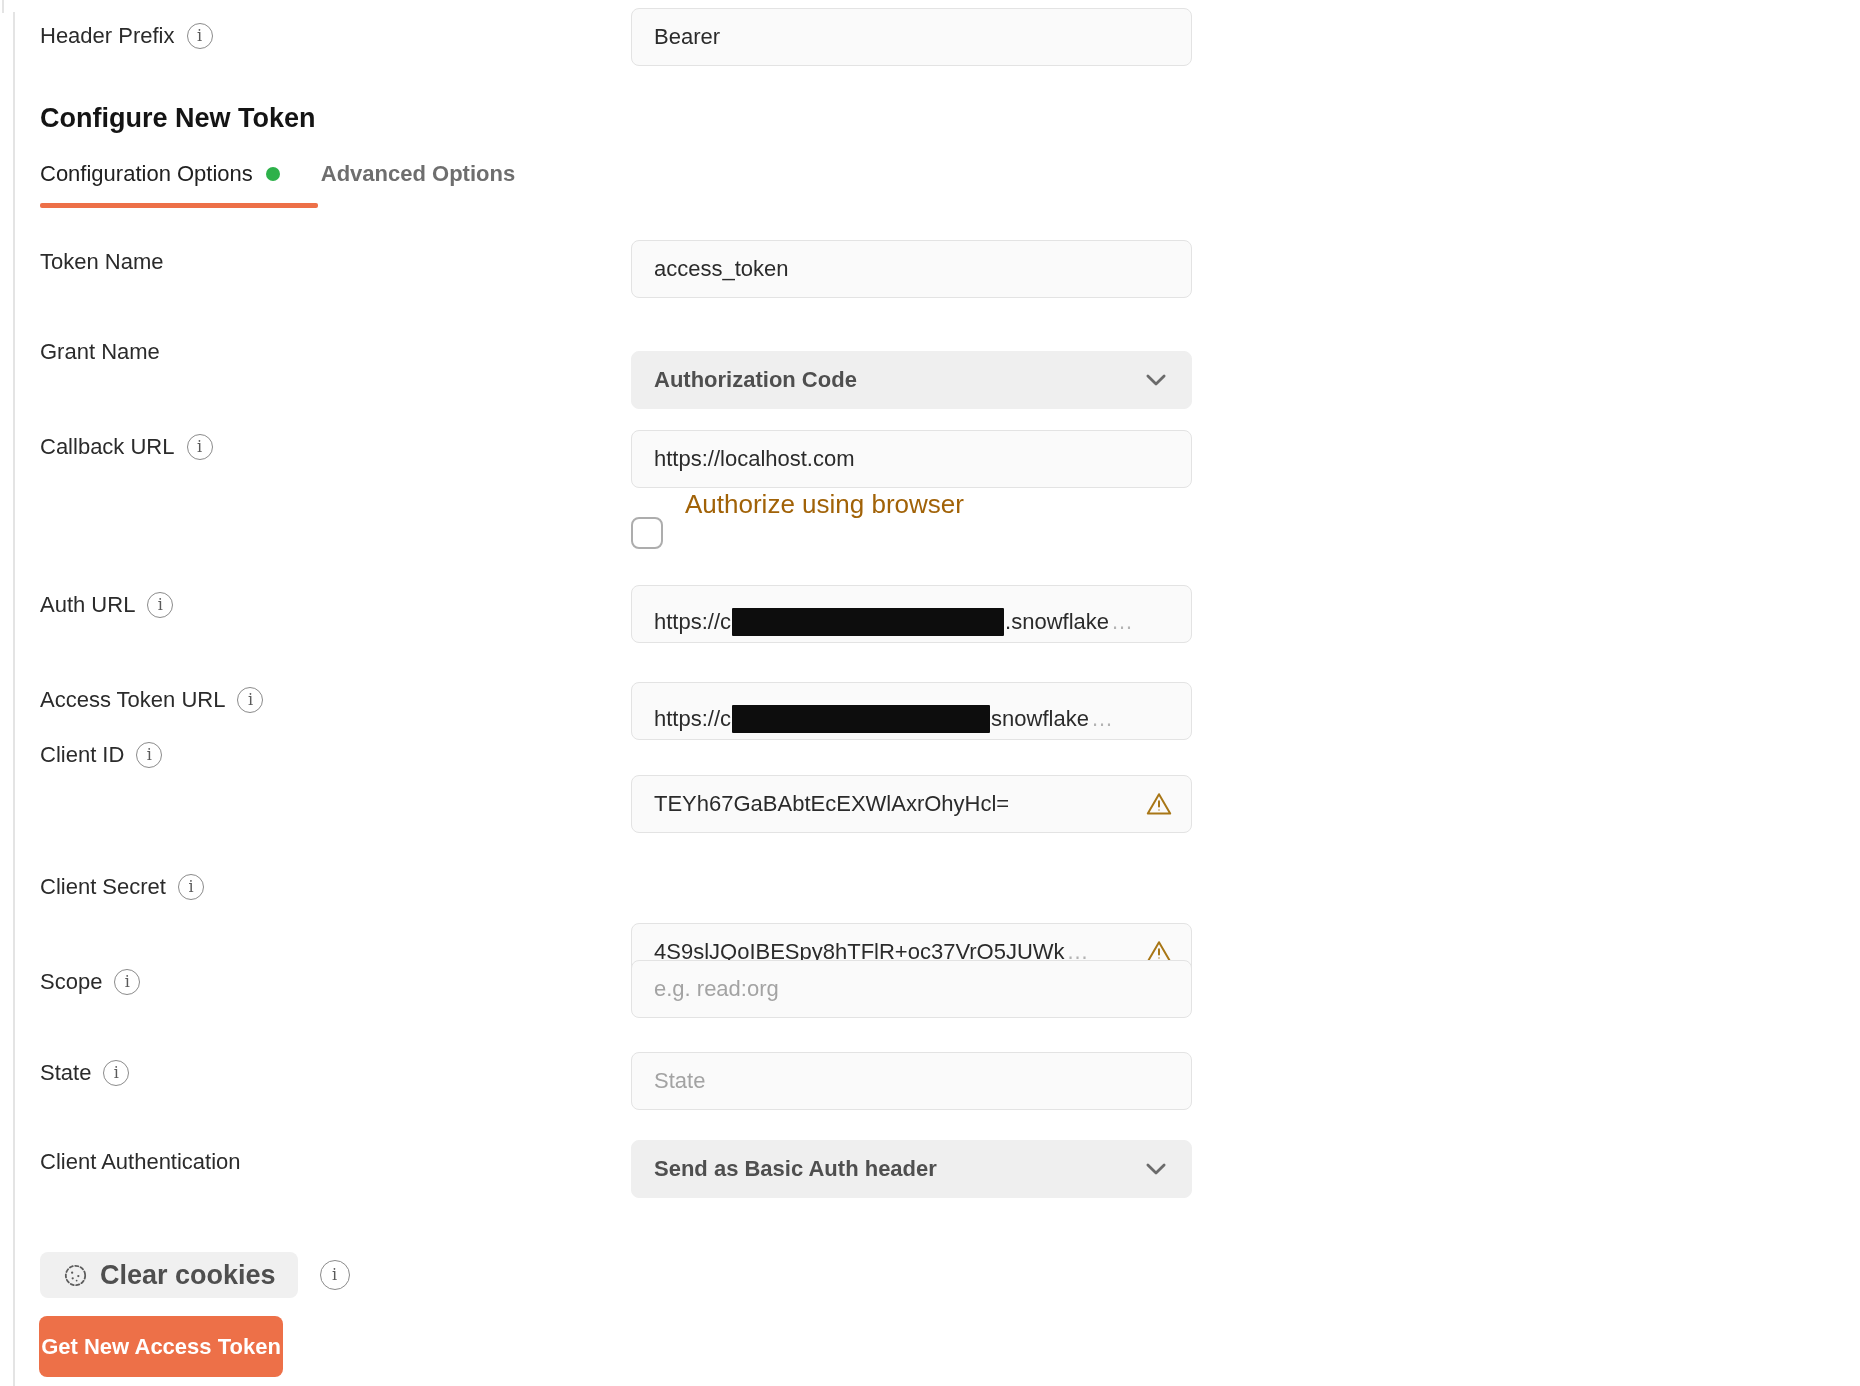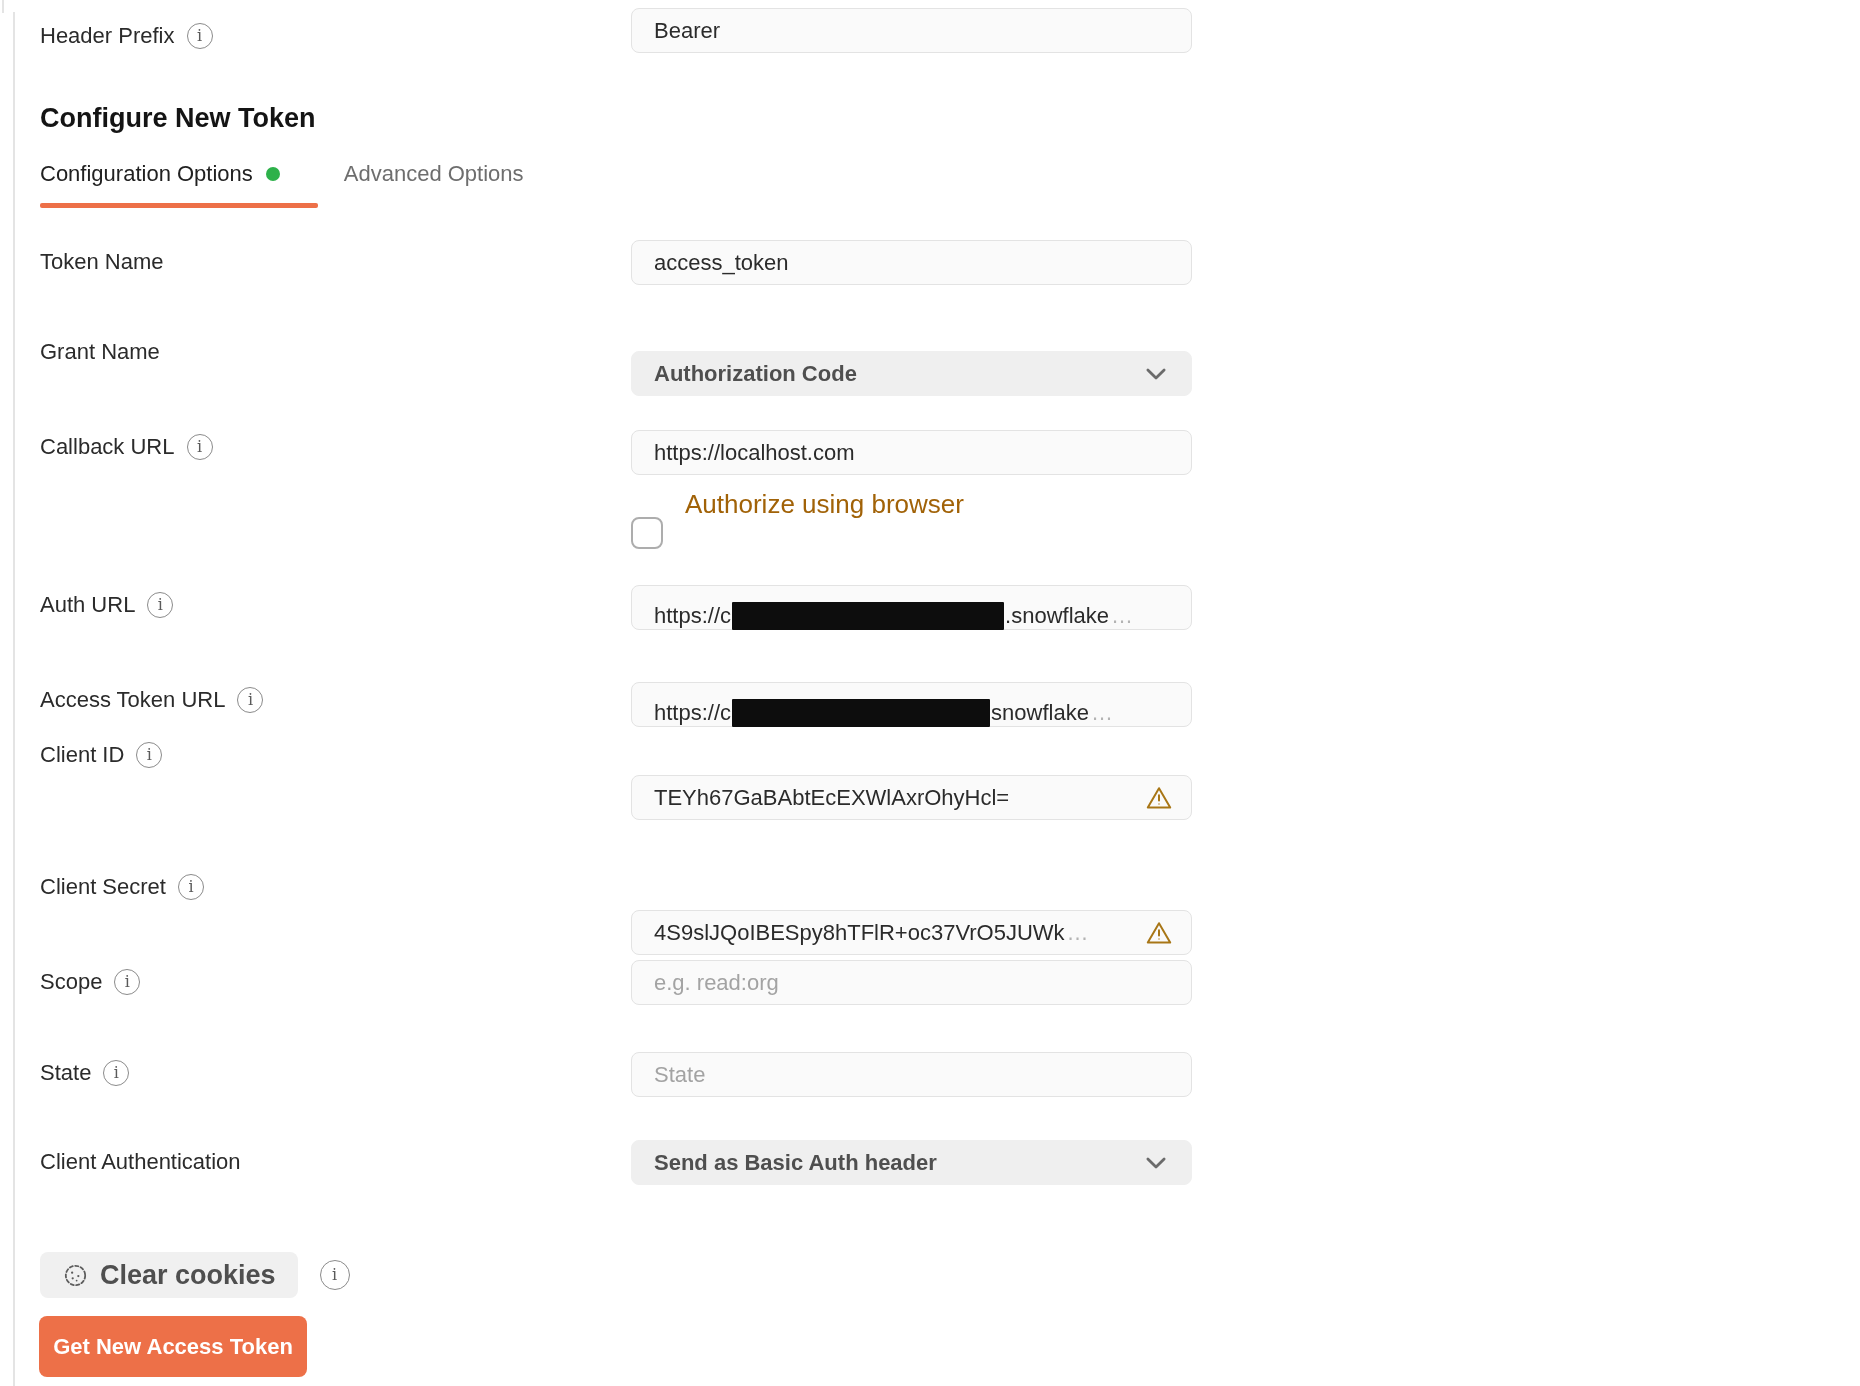--- a/index.html
+++ b/index.html
@@ -11,35 +11,35 @@
   .vrule-top { position:absolute; left:2px; top:0; height:13px; width:2px; background:#e4e4e4; }
 
   .label { position:absolute; left:40px; height:30px; display:flex; align-items:center; gap:12px;
            font-size:22px; color:#2b2b2b; white-space:nowrap; }
 
   .info-icon { width:26px; height:26px; border:1.5px solid #8b8b8b; border-radius:50%;
                display:inline-flex; align-items:center; justify-content:center; color:#5a5a5a;
                flex:0 0 auto; }
   .info-icon::after { content:"i"; font-family:"DejaVu Serif",serif; font-size:16px; line-height:1; }
 
-  .field { position:absolute; left:631px; width:561px; height:45px; border-radius:8px;
+  .field { position:absolute; left:631px; width:561px; height:58px; border-radius:8px;
            background:#fafafa; border:1px solid #e3e3e3; font-size:22px; color:#2b2b2b;
            padding:0 22px; display:flex; align-items:center; }
   input.field { font-family:"Liberation Sans","DejaVu Sans",sans-serif; outline:none; display:block; line-height:56px; }
   input.field::placeholder { color:#a3a3a3; opacity:1; }
 
   .select { background:#efefef; border:1px solid #efefef; justify-content:space-between; cursor:pointer; }
   .select .select-text { font-weight:600; color:#4f4f4f; }
 
   .heading { position:absolute; left:40px; top:103px; font-size:27px; font-weight:700; color:#141414; }
 
   .tabs { position:absolute; left:40px; top:161px; display:flex; font-size:22px; }
   .tab { display:flex; align-items:center; gap:13px; cursor:pointer; }
   .tab-active { color:#212121; font-weight:500; }
-  .tab-inactive { color:#6e6e6e; margin-left:64px; font-weight:400; }
+  .tab-inactive { color:#6e6e6e; margin-left:41px; font-weight:700; }
   .tab-dot { width:14px; height:14px; border-radius:50%; background:#2DB14A; }
   .tab-underline { position:absolute; left:40px; top:203px; width:278px; height:5px; background:#ED7048; border-radius:2px; }
 
   .checkbox { position:absolute; left:631px; top:517px; width:32px; height:32px;
               border:2px solid #adadad; border-radius:8px; background:#fff; cursor:pointer; }
   .cb-label { position:absolute; left:685px; top:489px; height:30px; display:flex; align-items:center; font-size:26px; color:#a16207; }
 
   .redact { display:inline-block; height:28px; background:#0d0d0d; vertical-align:middle; margin:0 1px; border-radius:1px; }
   .redact-a { width:272px; }
   .redact-b { width:258px; }
@@ -47,21 +47,21 @@
   .url-text { white-space:nowrap; overflow:hidden; display:flex; align-items:center;margin-top:16px; }
 
   .warn-wrap { position:absolute; right:18px; top:50%; transform:translateY(-50%); display:flex; }
   .value-with-icon { position:relative; padding-right:64px; }
   .secret-text { white-space:nowrap; overflow:hidden; }
 
   .cookies-row { position:absolute; left:40px; top:1252px; display:flex; align-items:center; gap:22px; }
   .btn-cookies { height:46px; display:flex; align-items:center; gap:11px; padding:0 22px;
                  background:#f0f0f0; border:none; border-radius:8px; cursor:pointer;
                  font-family:inherit; font-size:27px; font-weight:600; color:#4f4f4f; }
-  .btn-primary { position:absolute; left:39px; top:1316px; width:268px; height:61px;
+  .btn-primary { position:absolute; left:39px; top:1316px; width:244px; height:61px;
                  background:#ED7048; color:#ffffff; border:none; border-radius:8px;
                  font-family:inherit; font-size:22px; font-weight:700; cursor:pointer; }
 </style>
 </head>
 <body>
 
 <div class="page">
   <div class="vrule"></div>
   <div class="vrule-top"></div>
 

